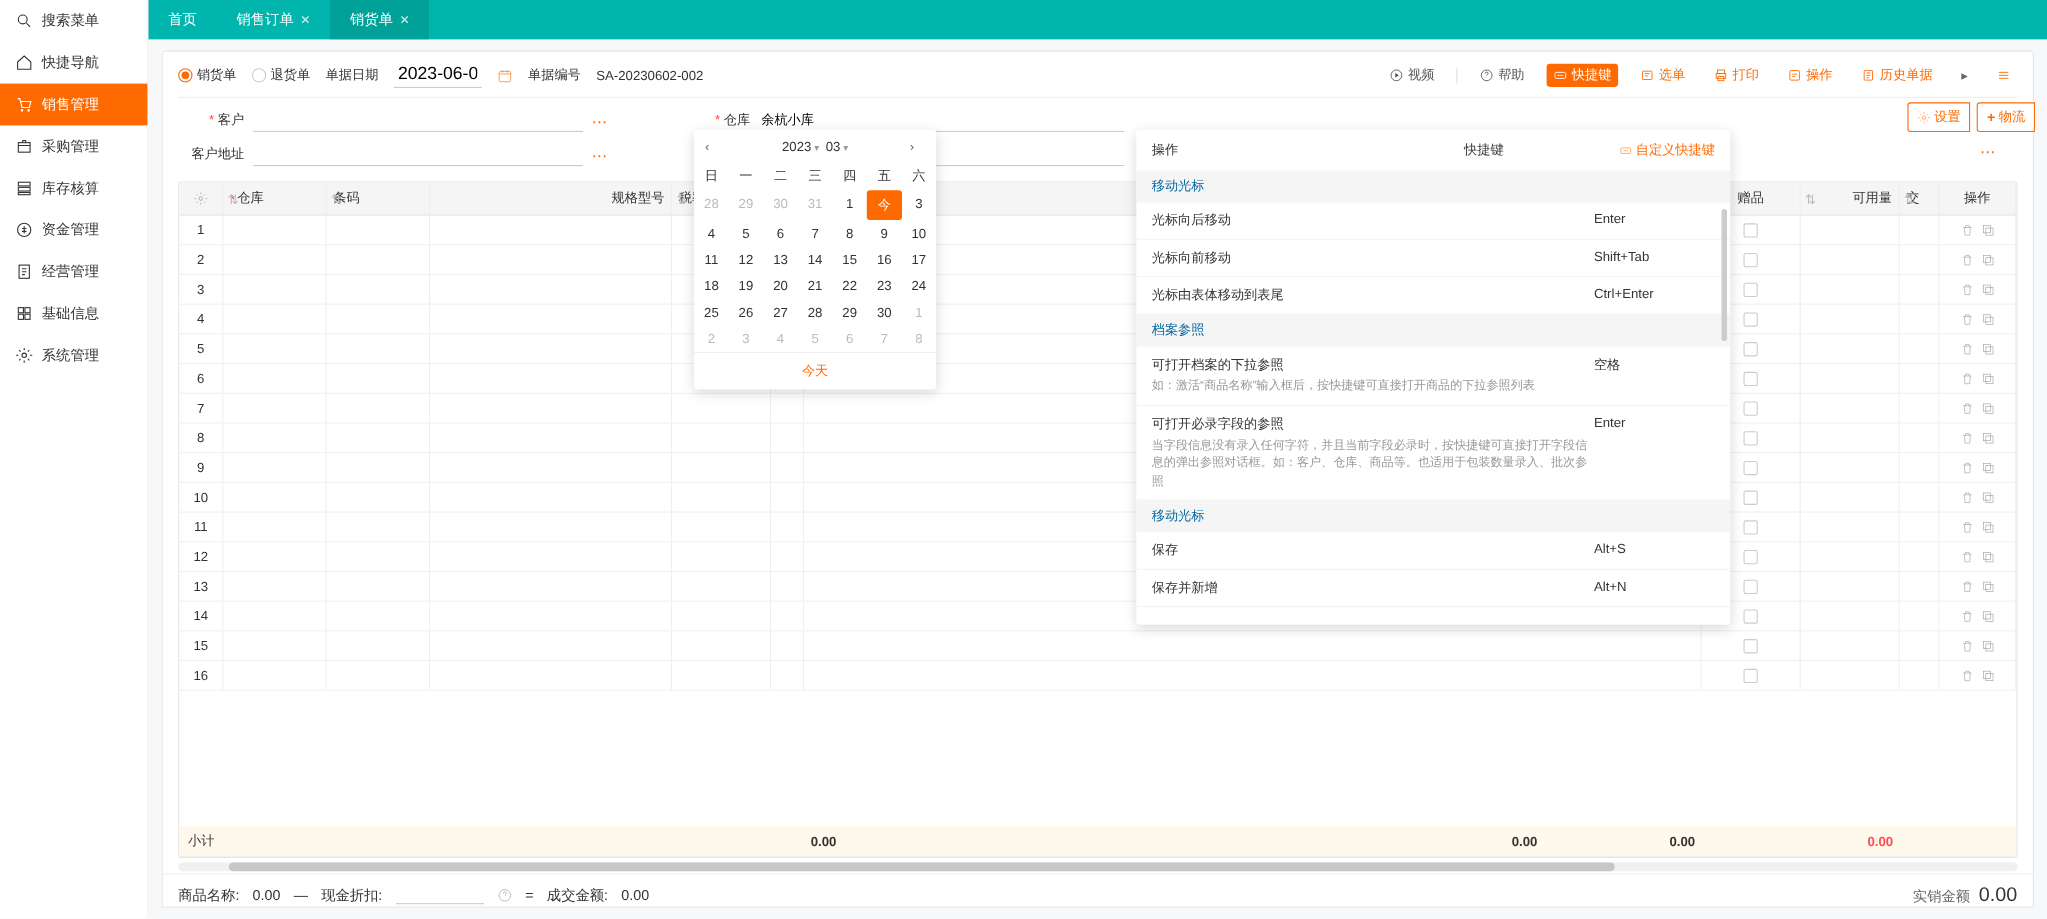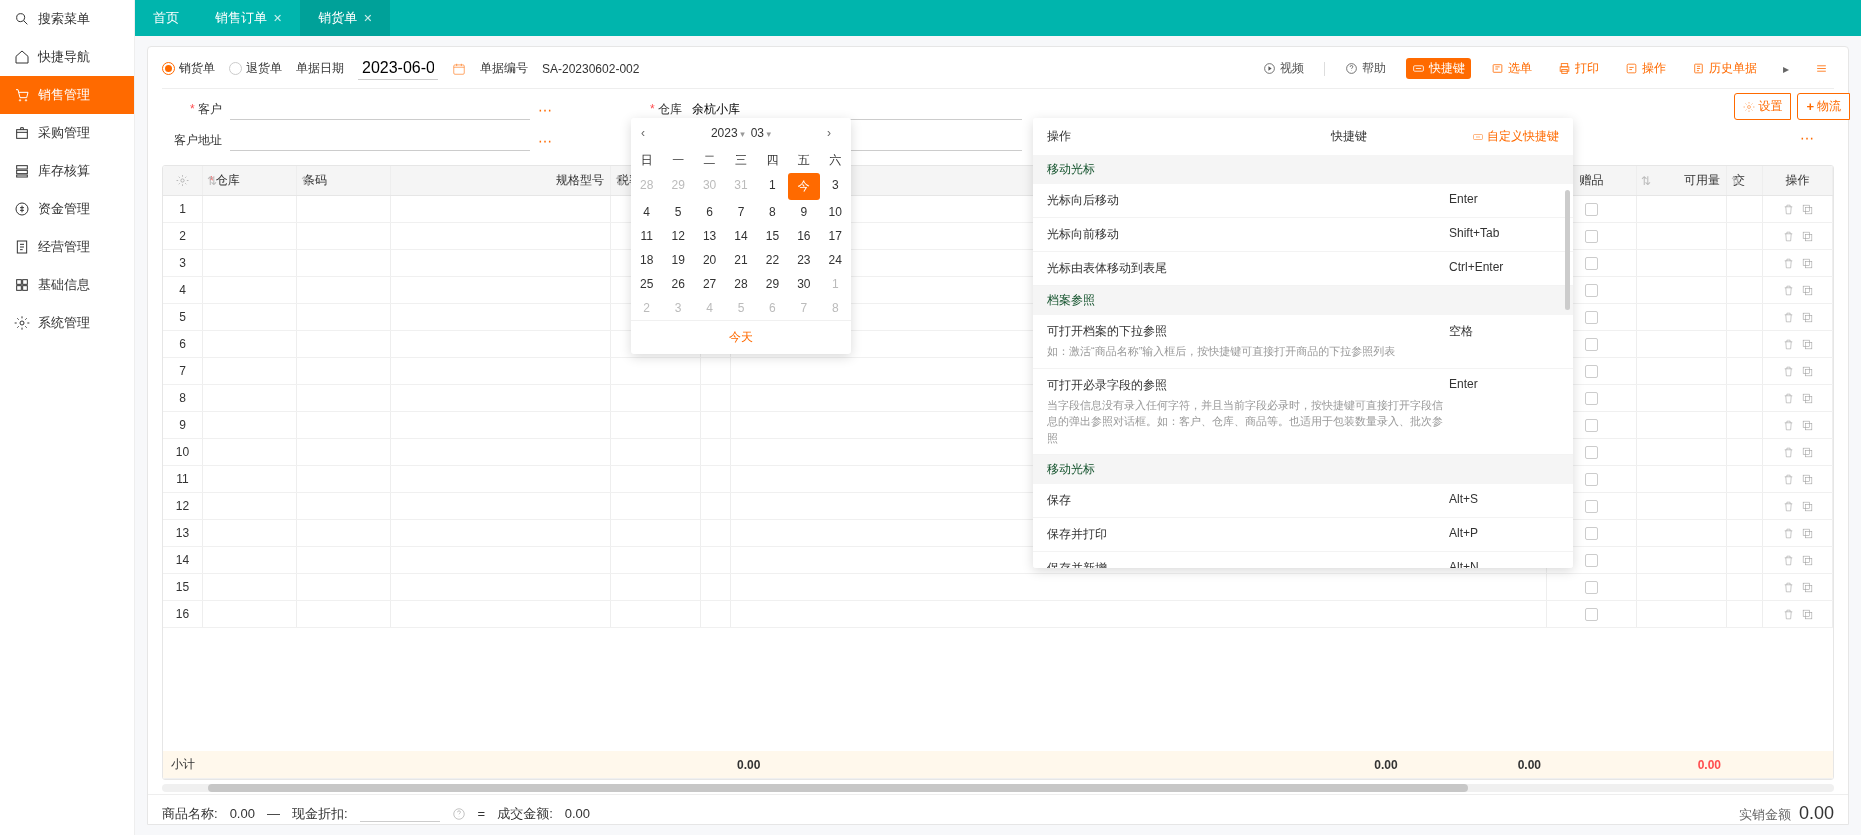--- a/index.html
+++ b/index.html
@@ -90,21 +90,21 @@
 .cal-grid .d { padding:5px 0; color:#333; cursor:pointer; border-radius:3px; }
 .cal-grid .d.other { color:#bbb; }
 .cal-grid .d.today { background:#ff6a00; color:#fff; border-radius:3px; }
 .cal-foot { text-align:center; padding:8px 0; border-top:1px solid #f0f0f0; color:#ff6a00; cursor:pointer; }
 
 
 .shortcut { position:absolute; top:82px; left:898px; width:540px; height:450px; background:#fff; box-shadow:0 3px 12px rgba(0,0,0,.15); border-radius:3px; z-index:20; font-size:12px; overflow-y:auto; }
 .sc-head { display:flex; align-items:center; justify-content:space-between; padding:10px 14px; }
 .sc-head .custom { color:#ff6a00; display:flex; align-items:center; gap:3px; cursor:pointer; }
 .sc-head-labels { display:flex; gap:260px; font-weight:400; }
-.sc-section { background:#f5f5f5; padding:6px 14px; color:#14532d; }
+.sc-section { background:#f5f5f5; padding:6px 14px; color:#0369a1; }
 .sc-row { display:flex; padding:8px 14px; border-bottom:1px solid #f3f3f3; }
 .sc-row .t { flex:1; }
 .sc-row .k { width:110px; }
 .sc-row .sub { color:#999; font-size:11px; margin-top:3px; line-height:1.5; }
 .sc-scroll { position:absolute; right:3px; top:72px; bottom:6px; width:5px; background:transparent; }
 .sc-thumb { position:absolute; top:0; width:5px; height:120px; background:#ccc; border-radius:3px; right:0; }
 
 
 .bottombar { display:flex; align-items:center; gap:12px; padding:8px 14px 0; font-size:13px; border-top:1px solid #eee; margin:0 -14px; }
 .bottombar .num { font-weight:500; }
@@ -941,24 +941,20 @@
               <div class="sub">当字段信息没有录入任何字符，并且当前字段必录时，按快捷键可直接打开字段信息的弹出参照对话框。如：客户、仓库、商品等。也适用于包装数量录入、批次参照</div>
             </div>
             <div class="k">Enter</div>
           </div>
         <div class="sc-section">移动光标</div>
         <div class="sc-row">
             <div class="t">保存</div>
             <div class="k">Alt+S</div>
           </div>
         <div class="sc-row">
-            <div class="t">保存并打印</div>
-            <div class="k">Alt+P</div>
-          </div>
-        <div class="sc-row">
             <div class="t">保存并新增</div>
             <div class="k">Alt+N</div>
           </div>
 
         <div class="sc-scroll">
             <div class="sc-thumb"></div>
           </div>
       </div>
 
     </div>

